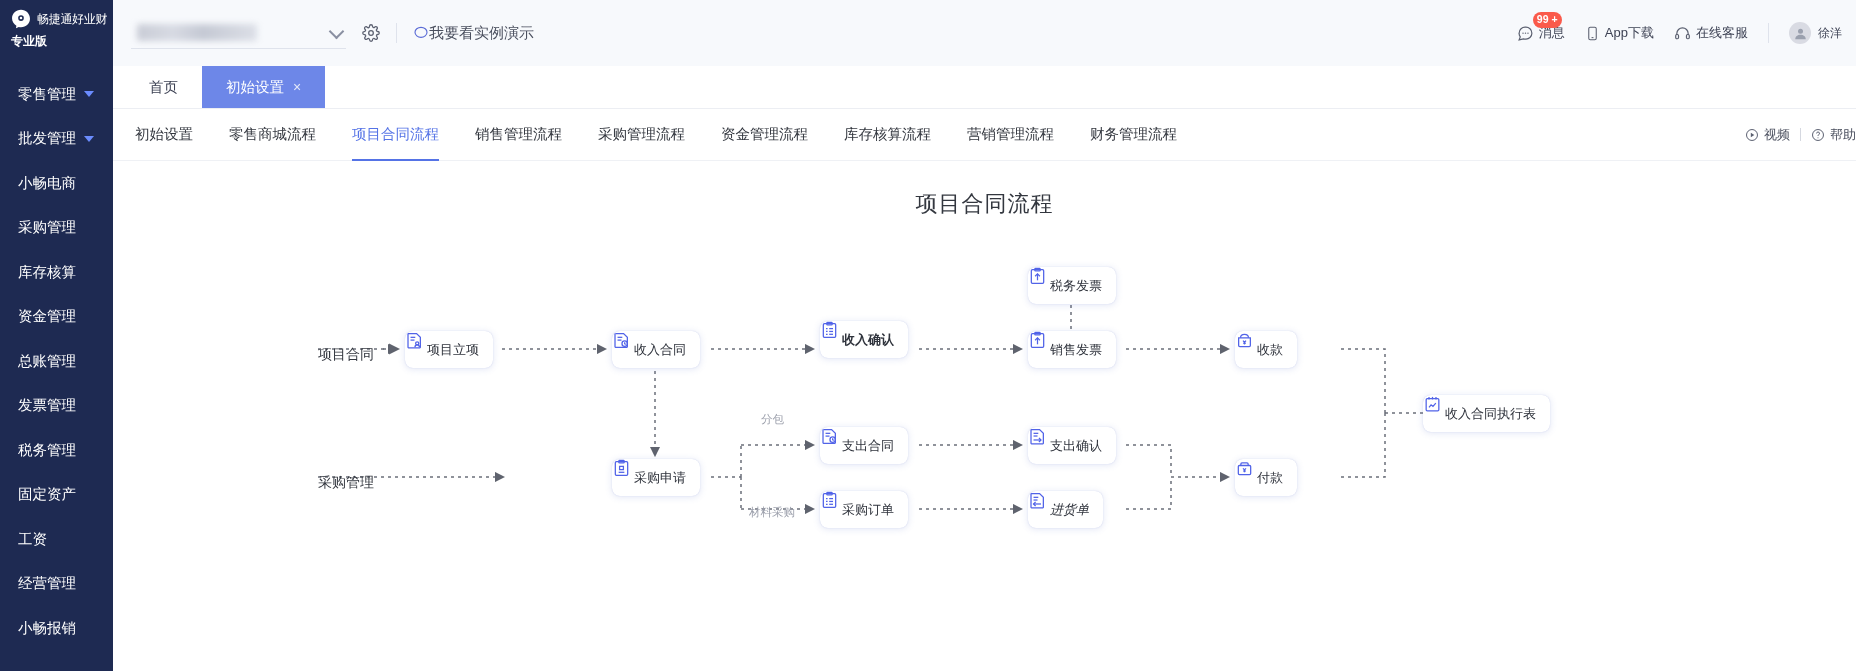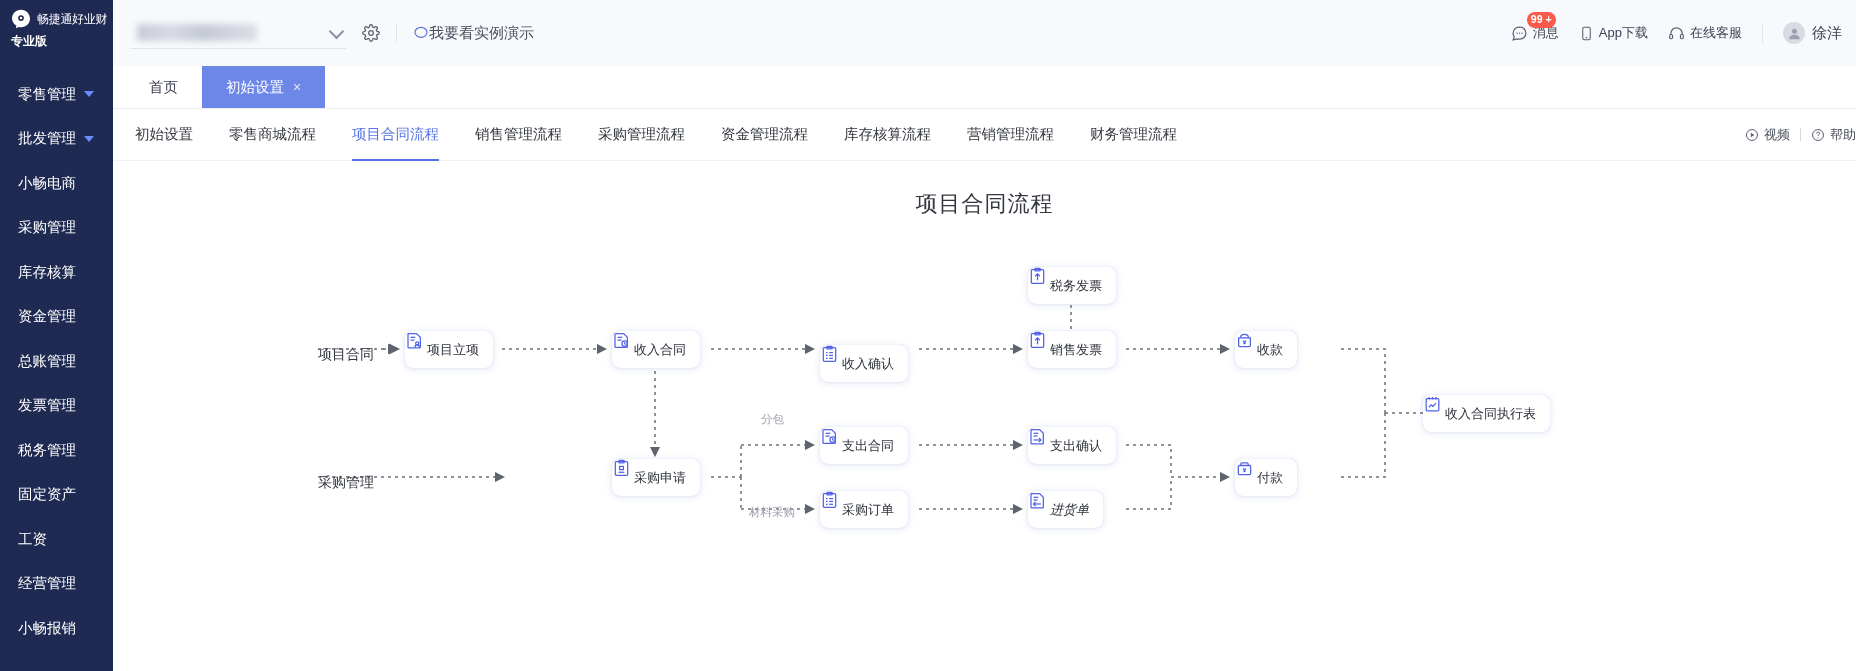--- a/index.html
+++ b/index.html
@@ -99,21 +99,21 @@
     background: #fa5a4b; color: #fff;
     font-size: 10.5px; line-height: 15px;
     height: 16px; min-width: 27px; padding: 0 4px;
     border-radius: 9px; text-align: center;
     font-weight: bold;
   }
   .avatar {
     width: 22px; height: 22px; border-radius: 50%;
     background: #d9dbe3; display: flex; align-items: center; justify-content: center;
   }
-  .user-name { font-size: 15px; color: #3d4254; white-space: nowrap; }
+  .user-name { font-size: 12px; color: #3d4254; white-space: nowrap; }
 
   
   .wintabs {
     height: 43px; background: #fff;
     display: flex; align-items: stretch;
     padding-left: 12px;
     border-bottom: 1px solid #eceef3;
   }
   .wintab {
     display: flex; align-items: center; justify-content: center;
@@ -433,21 +433,21 @@
                   <path d="M4.4 3.2h10.2l4.8 4.6v8.6"></path>
                   <path d="M19.4 16.4v3.6a.6.6 0 0 1-.6.6H4.4a.6.6 0 0 1-.6-.6V3.8a.6.6 0 0 1 .6-.6"></path>
                   <line x1="7" y1="8" x2="13" y2="8"></line>
                   <line x1="7" y1="11.5" x2="12" y2="11.5"></line>
                   <circle cx="16" cy="16" r="3.4"></circle>
                   <path d="M16 14.3v1.8l1.3.9"></path>
                 </svg>
               </span>
               <span class="node-label">收入合同</span>
             </div>
-            <div class="node" style="left: 707px; top: 184px;">
+            <div class="node" style="left: 707px; top: 160px; font-weight: bold;">
               <span style="display: inline-flex;">
                 <svg class="node-icon" viewBox="0 0 24 24" fill="none" stroke="#5163e8" stroke-width="1.6">
                   <rect x="4.2" y="3.4" width="15.6" height="17.2" rx="1.4"></rect>
                   <rect x="8.6" y="1.8" width="6.8" height="3.2" rx="1"></rect>
                   <line x1="7.6" y1="9.6" x2="9.6" y2="9.6"></line>
                   <line x1="11.6" y1="9.6" x2="16.4" y2="9.6"></line>
                   <line x1="7.6" y1="13.2" x2="9.6" y2="13.2"></line>
                   <line x1="11.6" y1="13.2" x2="16.4" y2="13.2"></line>
                   <line x1="7.6" y1="16.8" x2="9.6" y2="16.8"></line>
                   <line x1="11.6" y1="16.8" x2="16.4" y2="16.8"></line>

